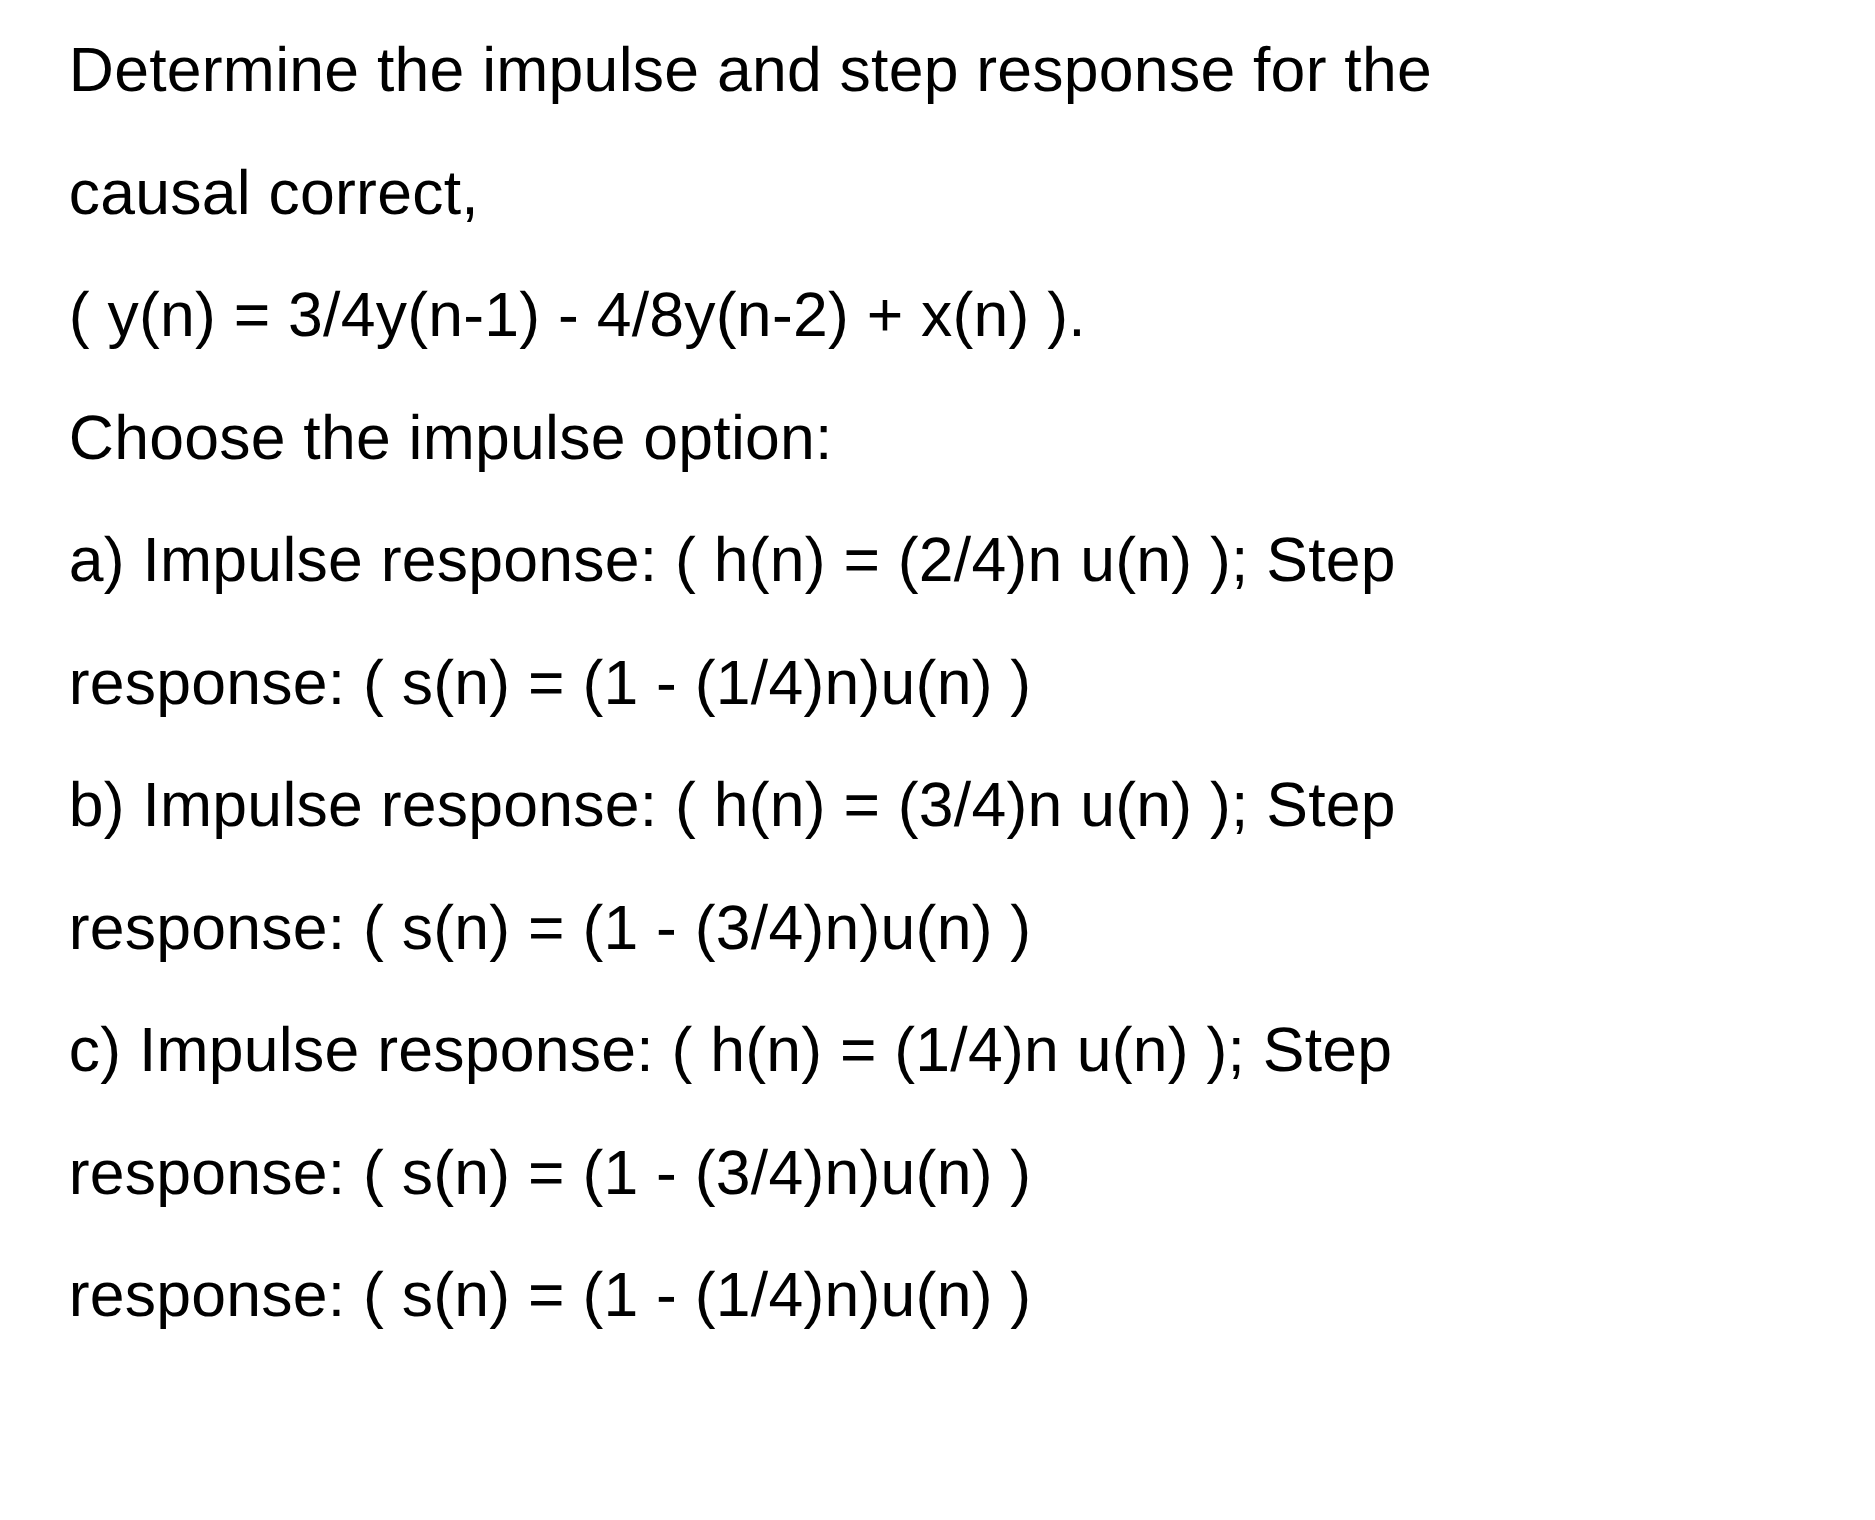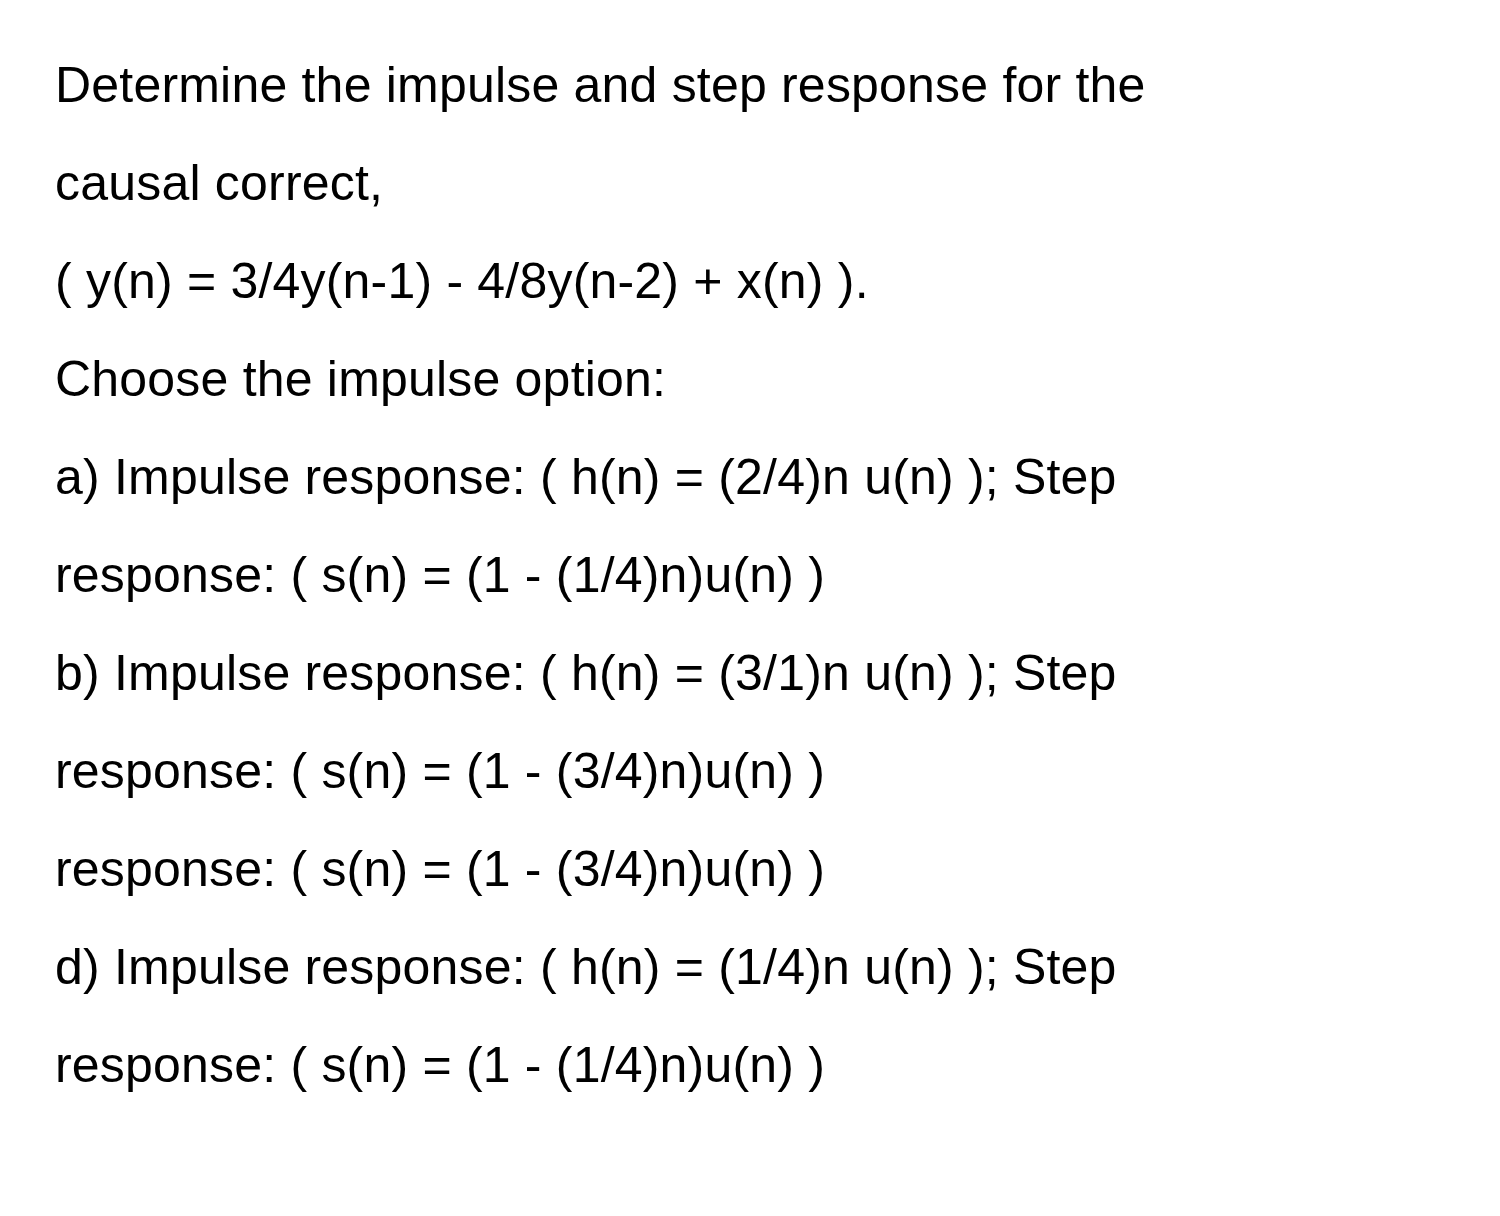--- a/index.html
+++ b/index.html
@@ -8,21 +8,21 @@
     width: 1500px;
     height: 1216px;
     background: #ffffff;
     font-family: Arial, Helvetica, sans-serif;
     color: #000000;
   }
   .page {
     box-sizing: border-box;
     width: 1244px;
     height: 1216px;
-    padding: 60px 55px 55px 55px;
+    padding: 31px 55px 55px 55px;
   }
   .line {
     font-size: 50px;
     line-height: 1.0;
     margin-bottom: 48px;
     letter-spacing: 0.2px;
   }
   .line:last-child {
     margin-bottom: 0;
   }
@@ -30,18 +30,18 @@
 </head>
 <body>
 
 <div class="page">
   <div class="line">Determine the impulse and step response for the</div>
   <div class="line">causal correct,</div>
   <div class="line">( y(n) = 3/4y(n-1) - 4/8y(n-2) + x(n) ).</div>
   <div class="line">Choose the impulse option:</div>
   <div class="line">a) Impulse response: ( h(n) = (2/4)n u(n) ); Step</div>
   <div class="line">response: ( s(n) = (1 - (1/4)n)u(n) )</div>
-  <div class="line">b) Impulse response: ( h(n) = (3/1)n u(n) ); Step</div>
+  <div class="line">b) Impulse response: ( h(n) = (3/4)n u(n) ); Step</div>
   <div class="line">response: ( s(n) = (1 - (3/4)n)u(n) )</div>
+  <div class="line">c) Impulse response: ( h(n) = (1/4)n u(n) ); Step</div>
   <div class="line">response: ( s(n) = (1 - (3/4)n)u(n) )</div>
-  <div class="line">d) Impulse response: ( h(n) = (1/4)n u(n) ); Step</div>
   <div class="line">response: ( s(n) = (1 - (1/4)n)u(n) )</div>
 </div>
 
 </body></html>

